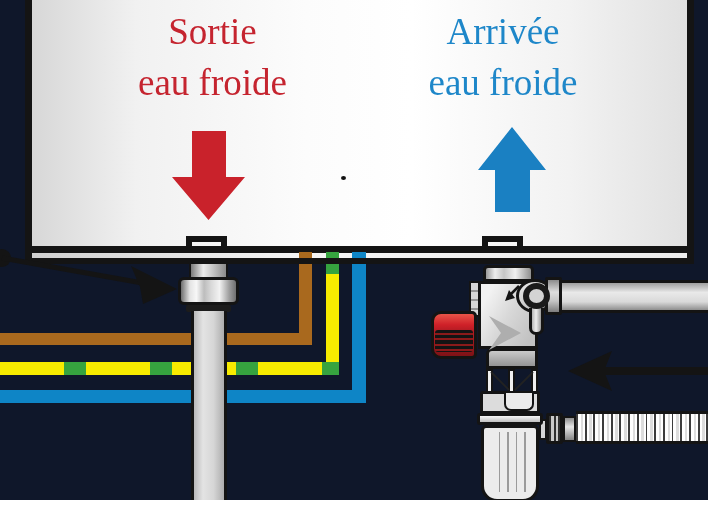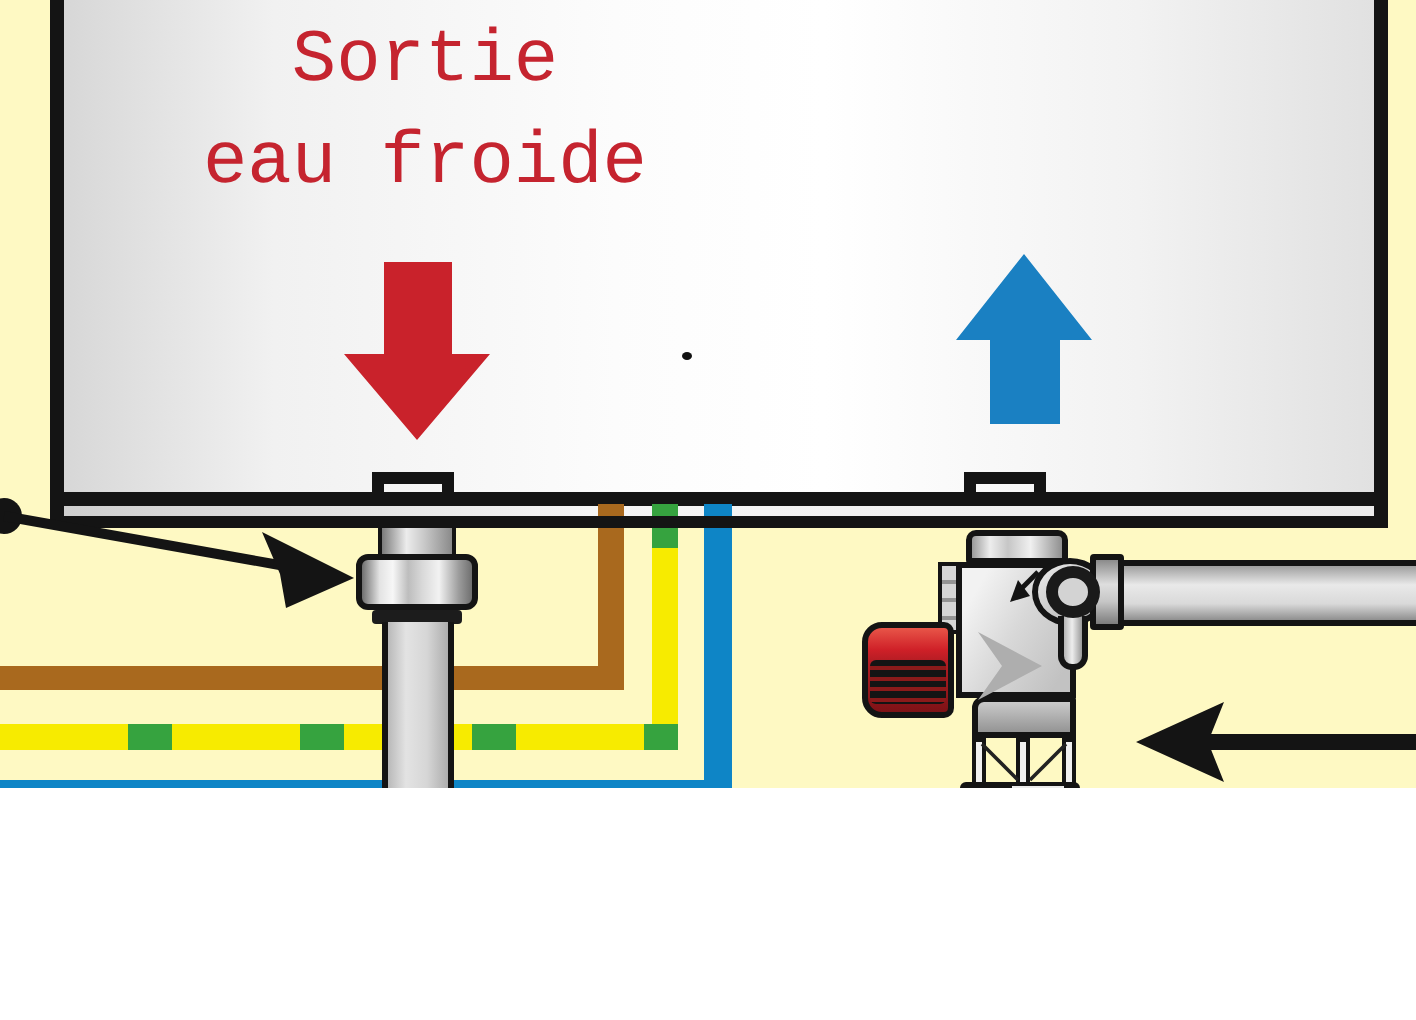--- a/index.html
+++ b/index.html
@@ -1,19 +1,19 @@
 <!DOCTYPE html>
 <html><head>
 <meta charset="utf-8">
 <style>
   * { margin:0; padding:0; box-sizing:border-box; }
   html,body { background:#fff; }
   .stage {
-    position:relative; width:708px; height:394px; overflow:hidden;
-    background:#fef9c3; font-family:Liberation Mono, monospace;
+    position:relative; width:708px; height:500px; overflow:hidden;
+    background:#0f172a; font-family:Liberation Serif, serif;
   }
   .abs { position:absolute; }
 
   
   .tank {
     left:25px; top:-10px; width:669px; height:263px;
     border:7px solid #141414; border-top:none;
     background:linear-gradient(90deg,#d7d7d7 0%,#f1f1f1 16%,#fcfcfc 42%,#ffffff 58%,#f2f2f2 82%,#e1e1e1 100%);
     z-index:1;
   }
@@ -181,20 +181,24 @@
 
 <div class="stage">
 
   <div class="abs tank"></div>
   <div class="abs tank-rim"></div>
   <div class="abs clip clip-left"></div>
   <div class="abs clip clip-right"></div>
 
   <div class="abs label label-hot">
     <div>Sortie</div>
+    <div>eau froide</div>
+  </div>
+  <div class="abs label label-cold">
+    <div>Arrivée</div>
     <div>eau froide</div>
   </div>
 
   <div class="abs arrow-hot"></div>
   <div class="abs arrow-cold"></div>
   <div class="abs stray-dot"></div>
 
   <div class="abs wire wire-brown-v"></div>
   <div class="abs wire wire-brown-h"></div>
   <div class="abs wire wire-yg-v"></div>

